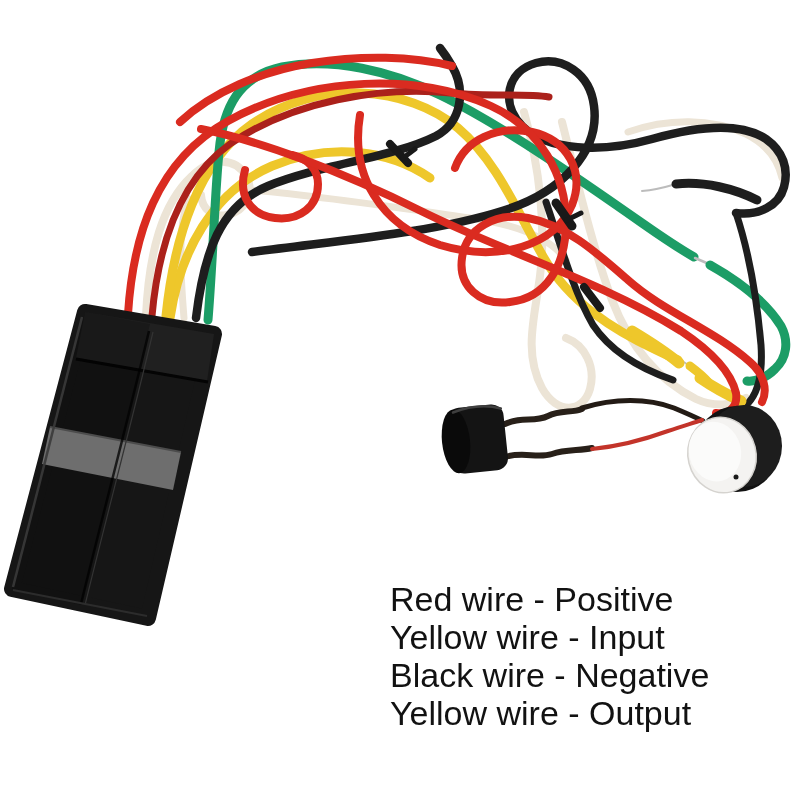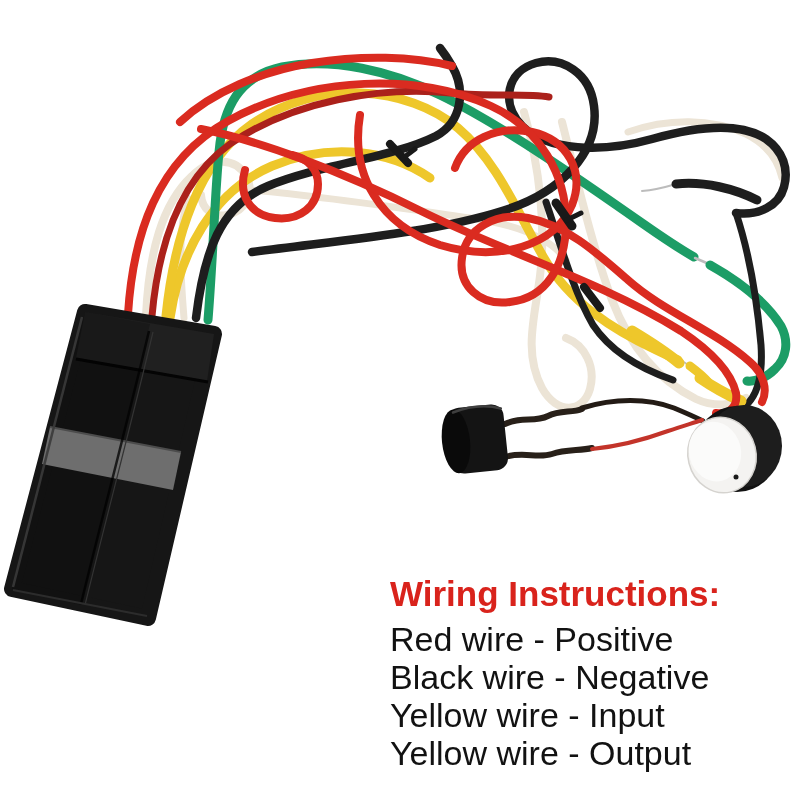--- a/index.html
+++ b/index.html
@@ -127,21 +127,20 @@
       <ellipse cx="744" cy="446" rx="38" ry="41" fill="#1d1d1d"></ellipse>
       <g transform="rotate(-14 722 455)">
         <ellipse cx="722" cy="455" rx="34" ry="38" fill="#f4f3f1" stroke="#d5d3cf" stroke-width="1.5"></ellipse>
         <ellipse cx="716" cy="450" rx="26" ry="30" fill="#fbfbfa"></ellipse>
       </g>
       <circle cx="736" cy="477" r="2.5" fill="#1a1a1a"></circle>
     </g>
   </svg>
 
   <div class="caption">
-    <div class="caption-title">Wiring Instructions:</div>
     <div class="caption-lines">
       <div class="caption-line">Red wire - Positive</div>
+      <div class="caption-line">Yellow wire - Input</div>
       <div class="caption-line">Black wire - Negative</div>
-      <div class="caption-line">Yellow wire - Input</div>
       <div class="caption-line">Yellow wire - Output</div>
     </div>
   </div>
 </div>
 
 </body></html>

